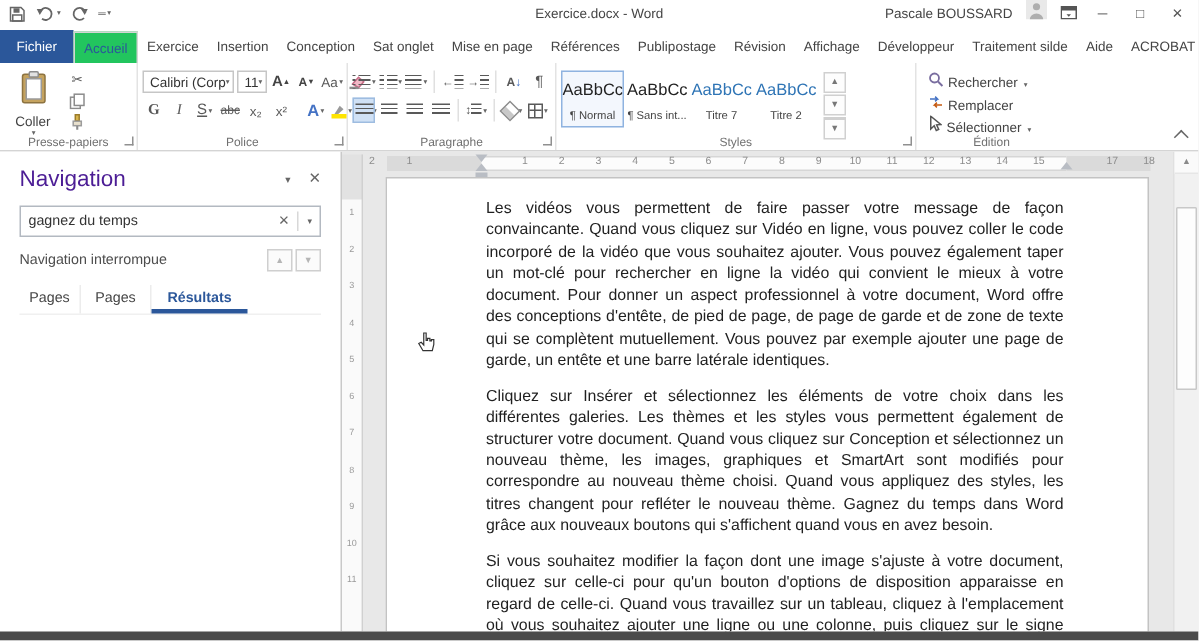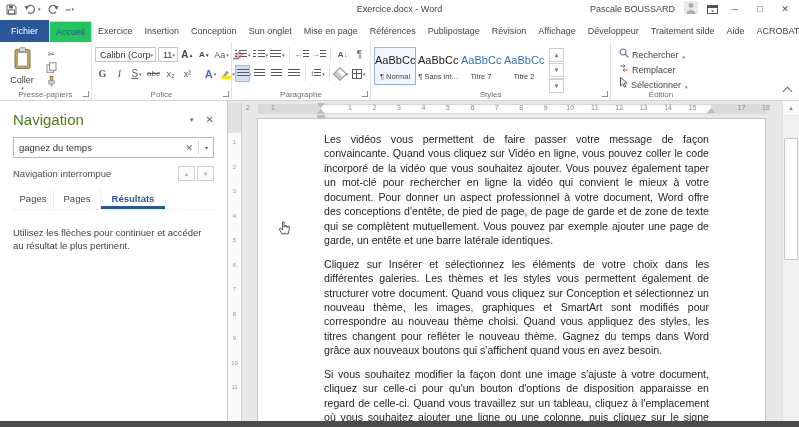--- a/index.html
+++ b/index.html
@@ -63,21 +63,21 @@
   
   #g-editing{width:100px;padding-left:8px}
   .edrow{display:flex;align-items:flex-end;height:15px;gap:3px;font-size:9px;color:#444}
   
   #ribbon-collapse{position:absolute;right:8px;bottom:5px;width:6px;height:6px;border-left:1.5px solid #666;border-top:1.5px solid #666;transform:rotate(45deg)}
   
   #main{position:absolute;top:101px;left:0;right:0;bottom:6px;display:flex;overflow:hidden}
   
   #navpane{width:228px;box-sizing:border-box;border-right:1px solid #c9c9c9;background:#fff;padding:10px 13px 0 13px;flex:none}
   #nav-head{display:flex;align-items:center}
-  #nav-title{font-size:15px;color:#4d7c0f;font-weight:400}
+  #nav-title{font-size:15px;color:#4c1d95;font-weight:400}
   #nav-head .nh-btns{margin-left:auto;display:flex;align-items:center;gap:12px;color:#666}
   #nav-search{margin-top:9px;height:19px;border:1px solid #b3b9c1;display:flex;align-items:center;background:#fff}
   #nav-search input{flex:1;border:none;outline:none;font-size:9.5px;color:#333;padding:0 0 0 5px;font-family:inherit;background:transparent}
   #nav-search .x{font-size:9px;color:#666;padding:0 5px}
   #nav-search .sep{width:1px;height:13px;background:#d8d8d8}
   #nav-search .drop{padding:0 5px;font-size:6px}
   #nav-status{margin-top:8px;display:flex;align-items:center}
   #nav-status .txt{font-size:9.5px;color:#4d4d4d}
   #nav-status .arrbtns{margin-left:auto;display:flex;gap:2px}
   #nav-status .ab{width:15px;height:13px;border:1px solid #cfcfcf;background:#fbfbfb;color:#b5b5b5;font-size:6px;display:flex;align-items:center;justify-content:center}
@@ -164,21 +164,21 @@
   </div>
 </div>
 
 <div id="tabsrow">
   <div id="ribbon-tabs" style="display:flex;align-items:flex-end">
       <div class="rtab file">Fichier</div>
       <div class="rtab active">Accueil</div>
       <div class="rtab">Exercice</div>
       <div class="rtab">Insertion</div>
       <div class="rtab">Conception</div>
-      <div class="rtab">Sun onglet</div>
+      <div class="rtab">Sat onglet</div>
       <div class="rtab">Mise en page</div>
       <div class="rtab">Références</div>
       <div class="rtab">Publipostage</div>
       <div class="rtab">Révision</div>
       <div class="rtab">Affichage</div>
       <div class="rtab">Développeur</div>
       <div class="rtab">Traitement silde</div>
       <div class="rtab">Aide</div>
       <div class="rtab">ACROBAT</div>
     </div>
@@ -446,21 +446,20 @@
       <span class="arrbtns">
         <span class="ab">▲</span>
         <span class="ab">▼</span>
       </span>
     </div>
     <div id="nav-tabs">
         <div class="ntab" style="width: 40px;">Pages</div>
         <div class="ntab" style="width: 46px;">Pages</div>
         <div class="ntab sel" style="width: 64px;">Résultats</div>
       </div>
-    <div class="nav-msg">Utilisez les flèches pour continuer et accéder au résultat le plus pertinent.</div>
   </div>
 
   <div id="canvas">
     <div id="vruler">
         <div class="white"></div>
         <span class="vnum" style="top: 36px;">1</span>
         <span class="vnum" style="top: 60.5px;">2</span>
         <span class="vnum" style="top: 85px;">3</span>
         <span class="vnum" style="top: 109.5px;">4</span>
         <span class="vnum" style="top: 134px;">5</span>

